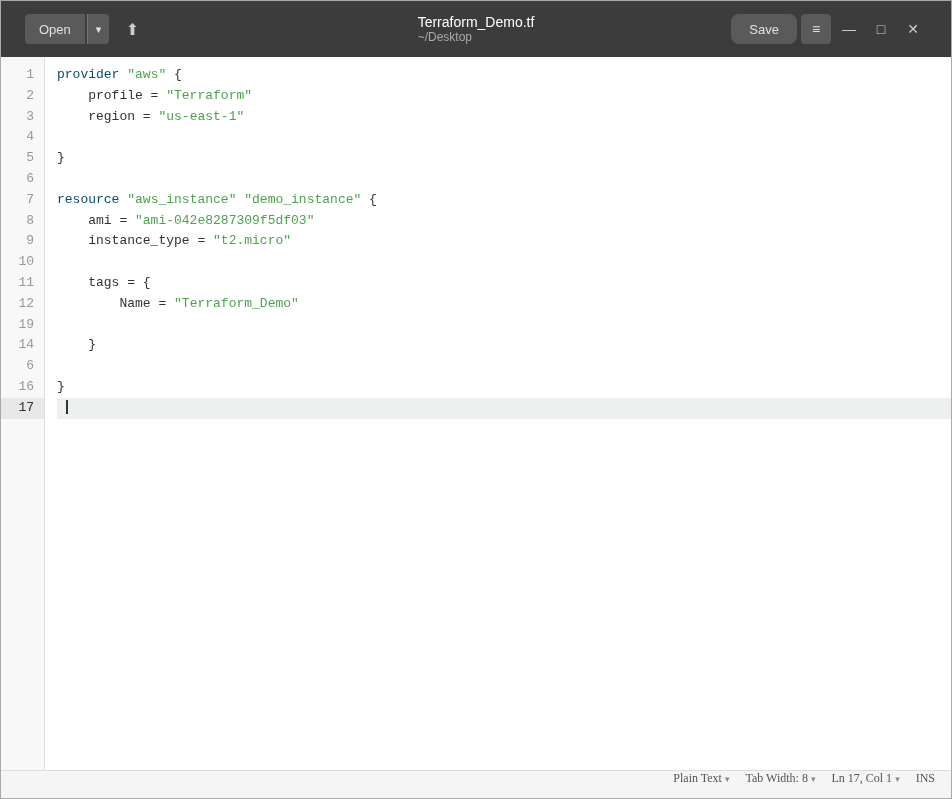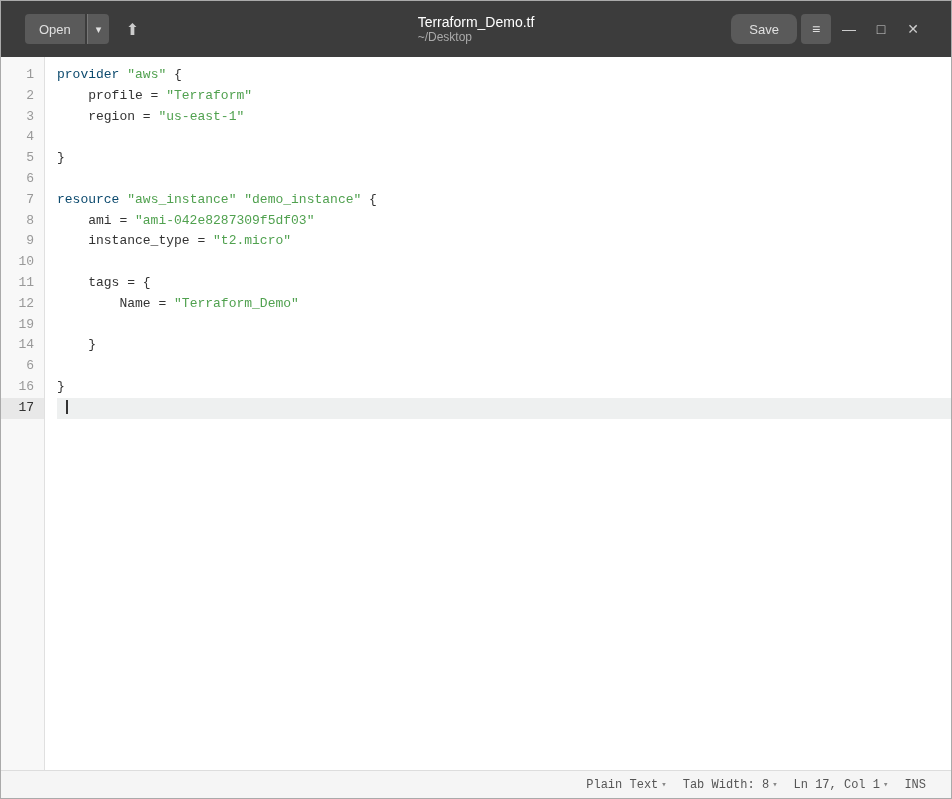--- a/index.html
+++ b/index.html
@@ -198,25 +198,25 @@
     .code-line.cursor-line {
       background: #eef0f0;
     }
 
     
     .statusbar {
       background: #f5f5f5;
       border-top: 1px solid #ddd;
       height: 28px;
       display: flex;
-      align-items: center;
-      padding: 0 25px;
+      align-items: flex-start;
+      padding: 0 16px;
       font-size: 12px;
       color: #555;
-      font-family: Liberation Mono, monospace;
+      font-family: Liberation Serif, serif;
       flex-shrink: 0;
     }
 
     .statusbar-right {
       margin-left: auto;
       display: flex;
       align-items: center;
       gap: 16px;
     }
 

